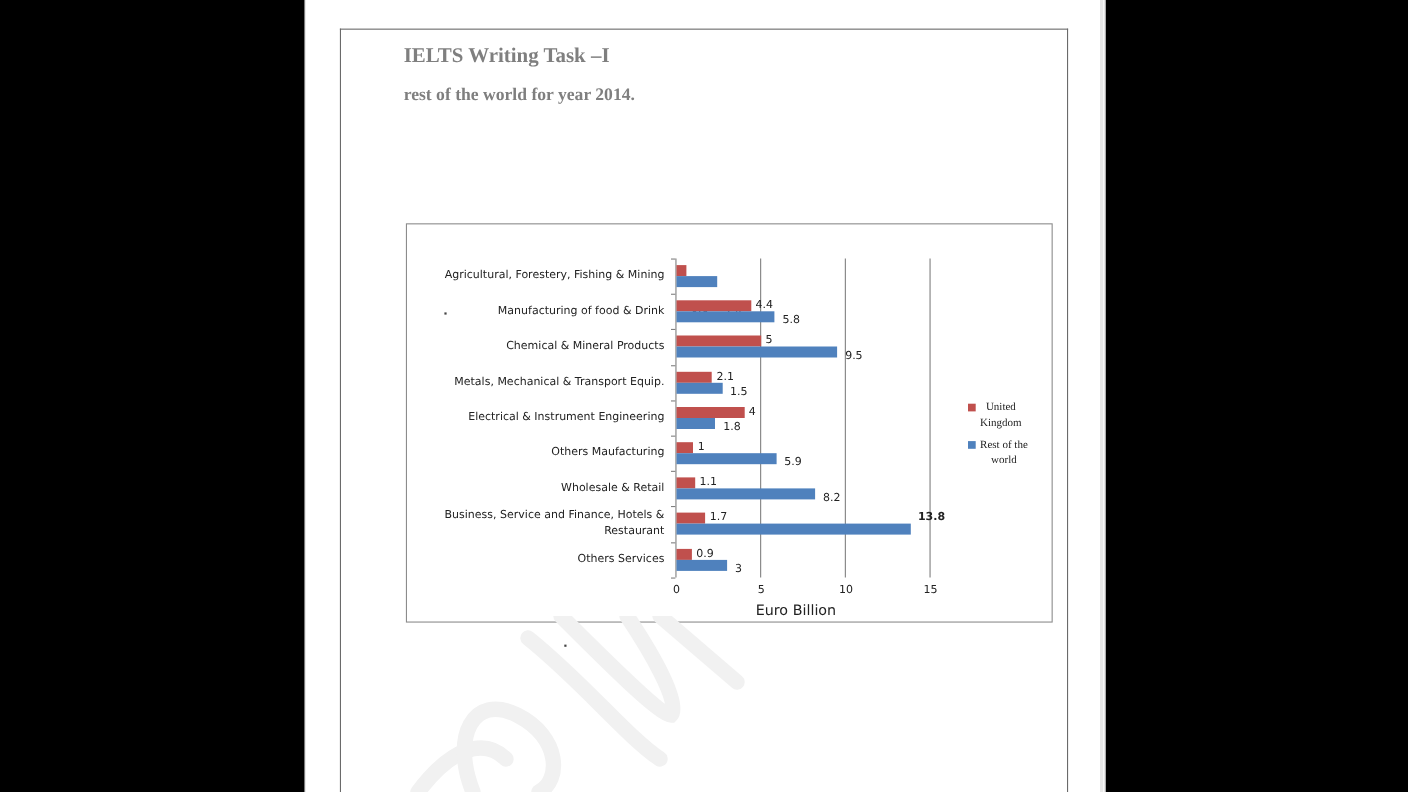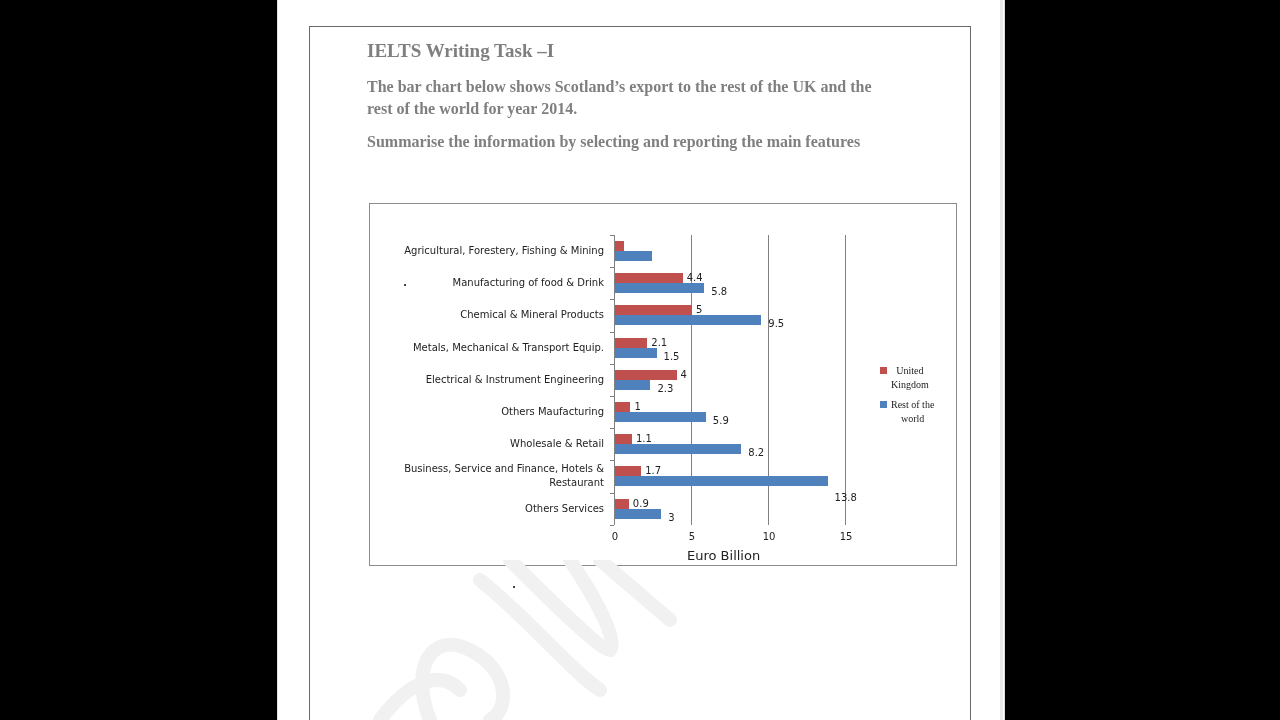--- a/index.html
+++ b/index.html
@@ -24,25 +24,23 @@
 </style>
 </head>
 <body>
 
 <div class="page"></div>
 <div class="page-strip-r"></div>
 <div class="frame"></div>
 
 <div class="doc-title">IELTS Writing Task –I</div>
 <div class="doc-p" style="top:76px;">
-  <div>The bar chart below shows Scotland’s export to the rest of the UK and the</div>
   <div>rest of the world for year 2014.</div>
 </div>
 <div class="doc-p" style="top:131px;">
-  <div>Summarise the information by selecting and reporting the main features</div>
 </div>
 
 <div class="chart-box">
   <div id="plot">
       <div class="tick" style="left: 245px; top: 326.8px;">0</div>
       <div class="gridline" style="left: 321px; top: 31px; height: 289.8px;"></div>
       <div class="tick" style="left: 322px; top: 326.8px;">5</div>
       <div class="gridline" style="left: 398px; top: 31px; height: 289.8px;"></div>
       <div class="tick" style="left: 399px; top: 326.8px;">10</div>
       <div class="gridline" style="left: 475px; top: 31px; height: 289.8px;"></div>
@@ -85,21 +83,21 @@
       <div class="bar" style="left: 245px; top: 133.6px; width: 32.34px; background: rgb(192, 80, 77);"></div>
       <div class="val" style="left: 281.34px; top: 132.6px;">2.1</div>
       <div class="bar" style="left: 245px; top: 143.6px; width: 41.58px; background: rgb(79, 129, 189);"></div>
       <div class="val" style="left: 293.58px; top: 146.6px;">1.5</div>
       <div class="cat-label" style="right: 352px; top: 168.8px;">
         <div>Electrical &amp; Instrument Engineering</div>
       </div>
       <div class="bar" style="left: 245px; top: 165.8px; width: 61.6px; background: rgb(192, 80, 77);"></div>
       <div class="val" style="left: 310.6px; top: 164.8px;">4</div>
       <div class="bar" style="left: 245px; top: 175.8px; width: 35.42px; background: rgb(79, 129, 189);"></div>
-      <div class="val" style="left: 287.42px; top: 178.8px;">2.3</div>
+      <div class="val" style="left: 287.42px; top: 178.8px;">1.8</div>
       <div class="cat-label" style="right: 352px; top: 201px;">
         <div>Others Maufacturing</div>
       </div>
       <div class="bar" style="left: 245px; top: 198px; width: 15.4px; background: rgb(192, 80, 77);"></div>
       <div class="val" style="left: 264.4px; top: 197px;">1</div>
       <div class="bar" style="left: 245px; top: 208px; width: 90.86px; background: rgb(79, 129, 189);"></div>
       <div class="val" style="left: 342.86px; top: 211px;">5.9</div>
       <div class="cat-label" style="right: 352px; top: 233.2px;">
         <div>Wholesale &amp; Retail</div>
       </div>
@@ -107,21 +105,21 @@
       <div class="val" style="left: 265.94px; top: 229.2px;">1.1</div>
       <div class="bar" style="left: 245px; top: 240.2px; width: 126.28px; background: rgb(79, 129, 189);"></div>
       <div class="val" style="left: 378.28px; top: 243.2px;">8.2</div>
       <div class="cat-label" style="right: 352px; top: 258.4px;">
         <div>Business, Service and Finance, Hotels &amp;</div>
         <div>Restaurant</div>
       </div>
       <div class="bar" style="left: 245px; top: 262.4px; width: 26.18px; background: rgb(192, 80, 77);"></div>
       <div class="val" style="left: 275.18px; top: 261.4px;">1.7</div>
       <div class="bar" style="left: 245px; top: 272.4px; width: 212.52px; background: rgb(79, 129, 189);"></div>
-      <div class="val" style="left: 464.52px; top: 288px;">13.8</div>
+      <div class="val" style="left: 464.52px; top: 261px; font-weight: bold;">13.8</div>
       <div class="cat-label" style="right: 352px; top: 297.6px;">
         <div>Others Services</div>
       </div>
       <div class="bar" style="left: 245px; top: 294.6px; width: 13.86px; background: rgb(192, 80, 77);"></div>
       <div class="val" style="left: 262.86px; top: 293.6px;">0.9</div>
       <div class="bar" style="left: 245px; top: 304.6px; width: 46.2px; background: rgb(79, 129, 189);"></div>
       <div class="val" style="left: 298.2px; top: 307.6px;">3</div>
     </div>
   <div class="xlabel" style="left:317px; top:344px;">Euro Billion</div>
   <div class="legend-item" style="left:510px; top:160px;">

